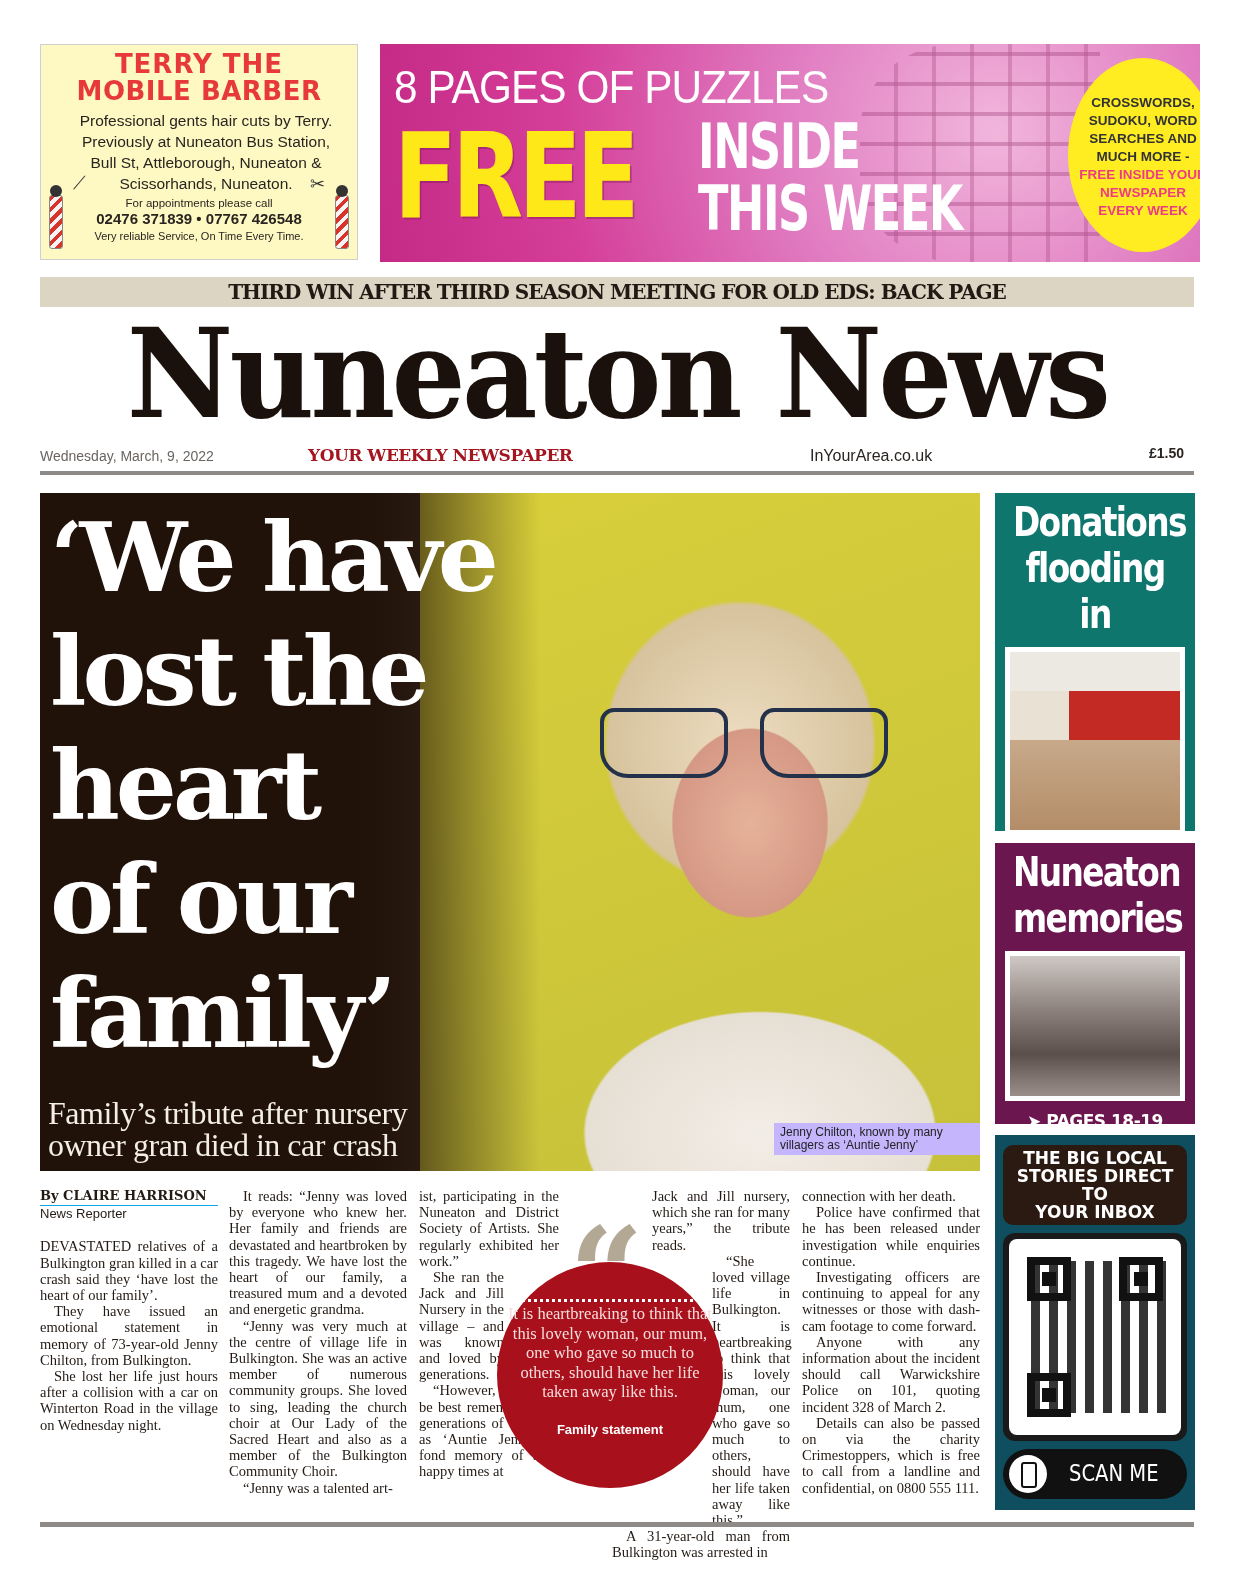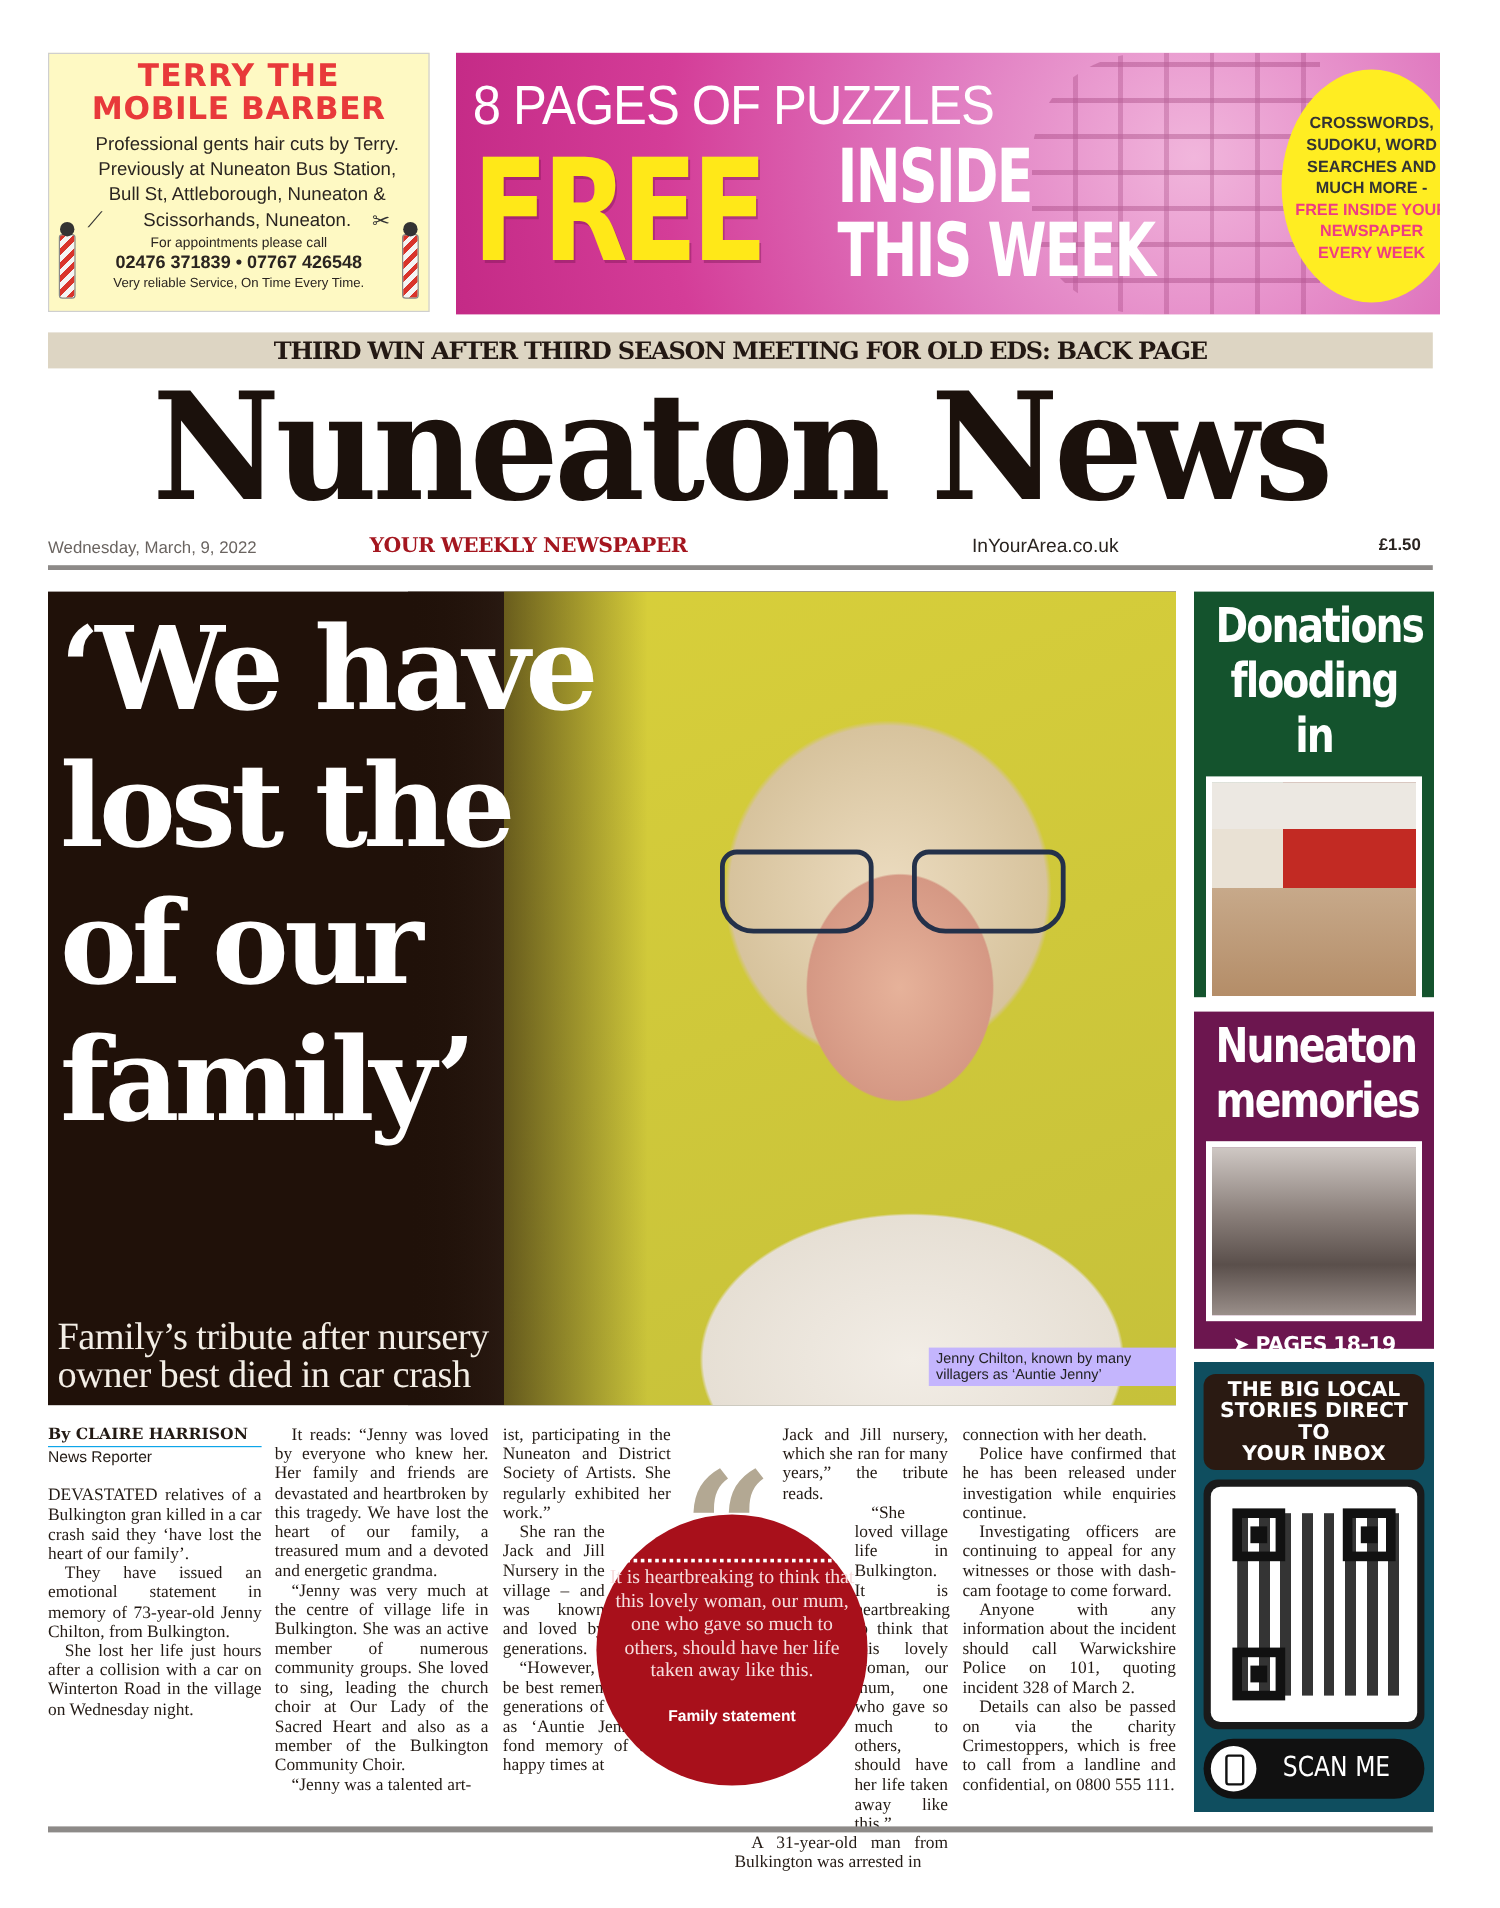--- a/index.html
+++ b/index.html
@@ -62,21 +62,21 @@
   .lead .monitor { position:absolute; left: 440px; top: 120px; width: 160px; height: 220px; background: linear-gradient(180deg,#3d4a68,#6a5a7a 60%,#34405a); border-top: 14px solid #e8e4da; }
   .lead .glasses { position:absolute; left: 560px; top: 215px; width: 290px; height: 70px; }
   .lead .glasses::before, .lead .glasses::after { content:""; position:absolute; top:0; width:120px; height:62px; border:4px solid #24314a; border-radius: 14px 14px 28px 28px; }
   .lead .glasses::before { left:0; } .lead .glasses::after { left:160px; }
   .headline { position:absolute; left: 10px; top: 8px; font-family:"DejaVu Serif",serif; font-weight:bold; font-size:96px; line-height:114px; color:#fff; letter-spacing:-4px; }
   .standfirst { position:absolute; left: 8px; top: 604px; font-family:"Liberation Serif",serif; font-size:32px; line-height:32px; color:#f3eee6; letter-spacing:-0.5px; }
   .caption { position:absolute; left: 734px; top: 630px; width: 220px; background:#c4b5fd; padding: 3px 6px; font-family:"Liberation Sans",sans-serif; font-size:12px; line-height:13px; color:#222; }
 
   
   .side { left: 995px; width: 200px; }
-  .donations { top: 493px; height: 338px; background: #14532d; }
+  .donations { top: 493px; height: 338px; background: #0f766e; }
   .memories { top: 843px; height: 281px; background: #6c164f; }
   .inbox { top: 1135px; height: 375px; background: #0f4e5f; }
   .side .stitle { font-family:"DejaVu Sans",sans-serif; font-weight:bold; font-size:40px; line-height:46px; color:#fff; text-align:center; letter-spacing:-2px; transform: scaleX(0.82); transform-origin:center; margin-top: 6px; }
   .side .pic { margin: 10px auto 0; width: 180px; border: 5px solid #fff; }
   .donations .pic { height: 188px; background:
       linear-gradient(180deg, #ece8e2 0 22%, transparent 22%),
       linear-gradient(90deg, #e9e1d4 0 35%, #c22a23 35% 100%);
     position: relative; }
   .donations .pic::after { content:""; position:absolute; left:0; right:0; bottom:0; height:90px; background: linear-gradient(180deg,#c7a98a,#b48d68); }
   .memories .pic { height: 150px; background: linear-gradient(180deg,#cfc8c4 0%,#8a7f7a 40%,#5a4f4b 70%,#9a8f8a 100%); }
@@ -163,26 +163,27 @@
 
 <div class="abs lead">
   <div class="photo-bg"></div>
   <div class="monitor"></div>
   <div class="photo"></div>
   <div class="glasses"></div>
   <div class="fade"></div>
   <div class="headline">
     <div>‘We have</div>
     <div>lost the</div>
+    <div>heart</div>
     <div>of our</div>
     <div>family’</div>
   </div>
   <div class="standfirst">
     <div>Family’s tribute after nursery</div>
-    <div>owner best died in car crash</div>
+    <div>owner gran died in car crash</div>
   </div>
   <div class="caption">
     <div>Jenny Chilton, known by many</div>
     <div>villagers as ‘Auntie Jenny’</div>
   </div>
 </div>
 
 <div class="abs side donations">
   <div class="stitle">
     <div>Donations</div>

